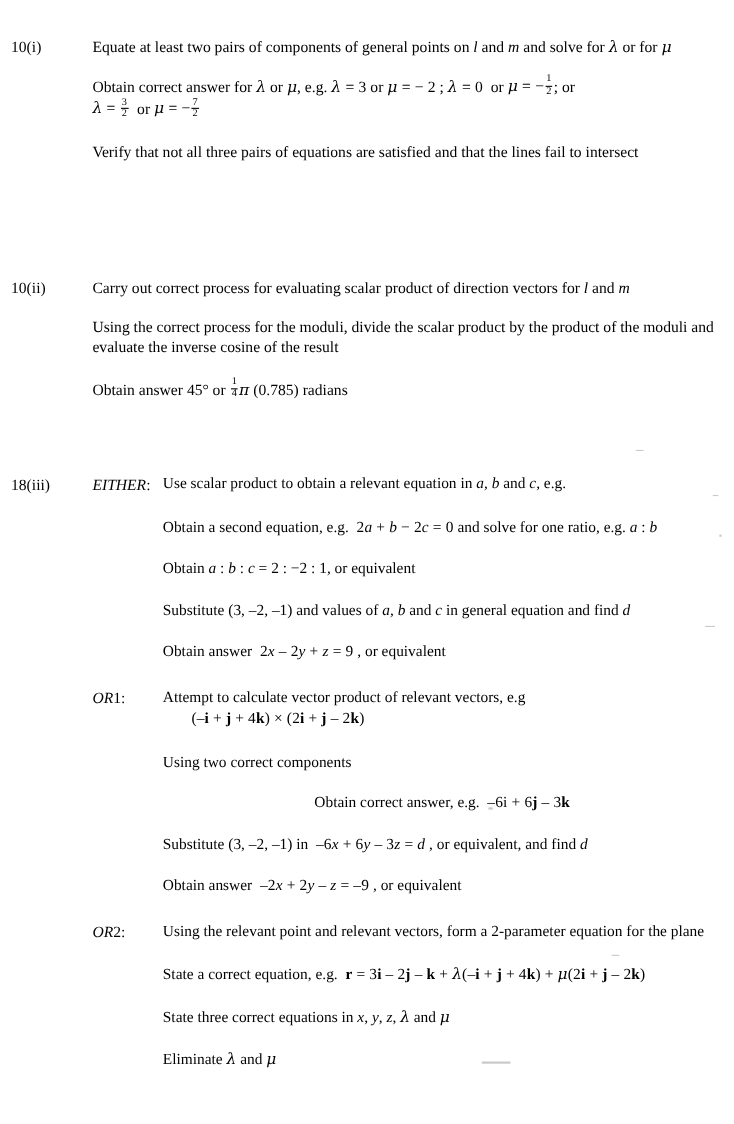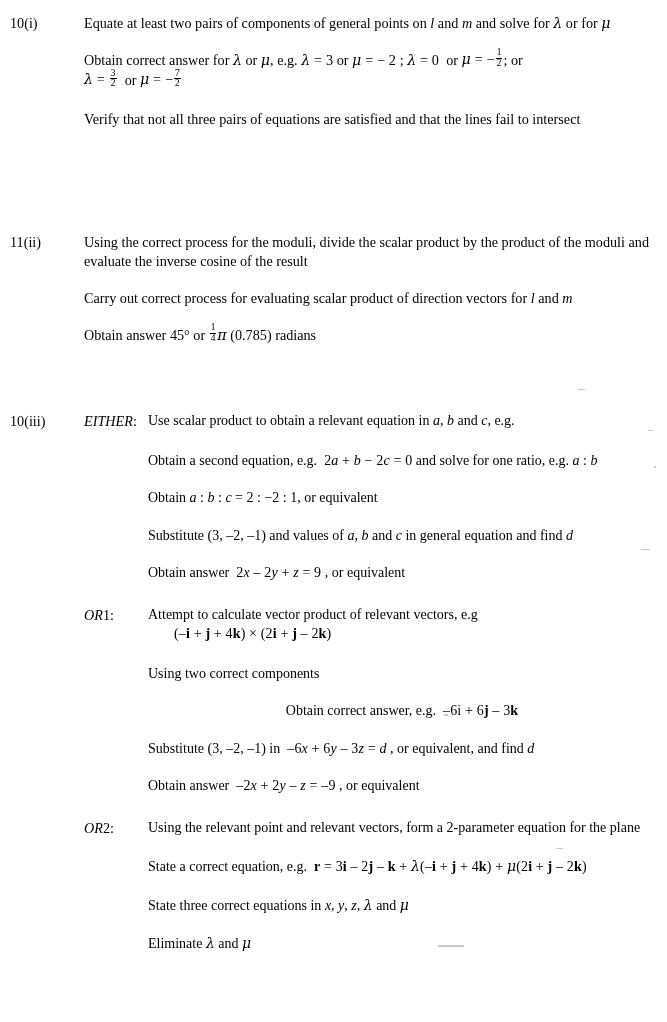--- a/index.html
+++ b/index.html
@@ -12,20 +12,21 @@
     height: 1022px;
     position: relative;
     font-family: "Liberation Serif", "DejaVu Serif", serif;
     color: #000000;
     overflow: hidden;
   }
   .page {
     position: relative;
     width: 667px;
     height: 958px;
+    margin-top: 20px;
   }
   
   .qblock {
     position: absolute;
     left: 0;
     width: 667px;
   }
   .qlabel {
     position: absolute;
     left: 10px;
@@ -106,30 +107,30 @@
   <div class="qblock" style="top:14px;">
     <div class="qlabel">10(i)</div>
     <div class="qbody">
       <p class="para">Equate at least two pairs of components of general points on <i>l</i> and <i>m</i> and solve for <span class="gk">λ</span> or for <span class="gk">μ</span></p>
       <p class="para" style="margin-bottom:20px;">Obtain correct answer for <span class="gk">λ</span> or <span class="gk">μ</span>, e.g. <span class="mathseg"><span class="gk">λ</span> = 3</span> or <span class="mathseg"><span class="gk">μ</span> = − 2</span> ; <span class="mathseg"><span class="gk">λ</span> = 0</span>&nbsp; or <span class="mathseg"><span class="gk">μ</span> = −<span class="frac"><span class="num">1</span><span class="den">2</span></span></span>; or<br><span class="mathseg"><span class="gk">λ</span> = <span class="frac"><span class="num">3</span><span class="den">2</span></span></span>&nbsp; or <span class="mathseg"><span class="gk">μ</span> = −<span class="frac"><span class="num">7</span><span class="den">2</span></span></span></p>
       <p class="para">Verify that not all three pairs of equations are satisfied and that the lines fail to intersect</p>
     </div>
   </div>
 
   <div class="qblock" style="top:233px;">
-    <div class="qlabel">11(ii)</div>
+    <div class="qlabel">10(ii)</div>
     <div class="qbody">
+      <p class="para">Carry out correct process for evaluating scalar product of direction vectors for <i>l</i> and <i>m</i></p>
       <p class="para" style="margin-bottom:19px;">Using the correct process for the moduli, divide the scalar product by the product of the moduli and evaluate the inverse cosine of the result</p>
-      <p class="para">Carry out correct process for evaluating scalar product of direction vectors for <i>l</i> and <i>m</i></p>
       <p class="para">Obtain answer 45° or <span class="frac"><span class="num">1</span><span class="den">4</span></span><span class="gk">π</span> (0.785) radians</p>
     </div>
   </div>
 
   <div class="qblock" style="top:412px;">
-    <div class="qlabel">10(iii)</div>
+    <div class="qlabel">18(iii)</div>
     <div class="qbody">
 
       <div>
         <div class="altrow" style="margin-bottom:21px;">
           <span class="altlabel"><span>EITHER</span><span class="rom">:</span></span>
           <div class="altbody">Use scalar product to obtain a relevant equation in <i>a</i>, <i>b</i> and <i>c</i>, e.g.</div>
         </div>
         <div class="altrow" style="margin-bottom:19px;">
           <div class="altbody">Obtain a second equation, e.g.&nbsp; <span class="mathseg">2<i>a</i> + <i>b</i> − 2<i>c</i> = 0</span> and solve for one ratio, e.g. <i>a</i> : <i>b</i></div>
         </div>

